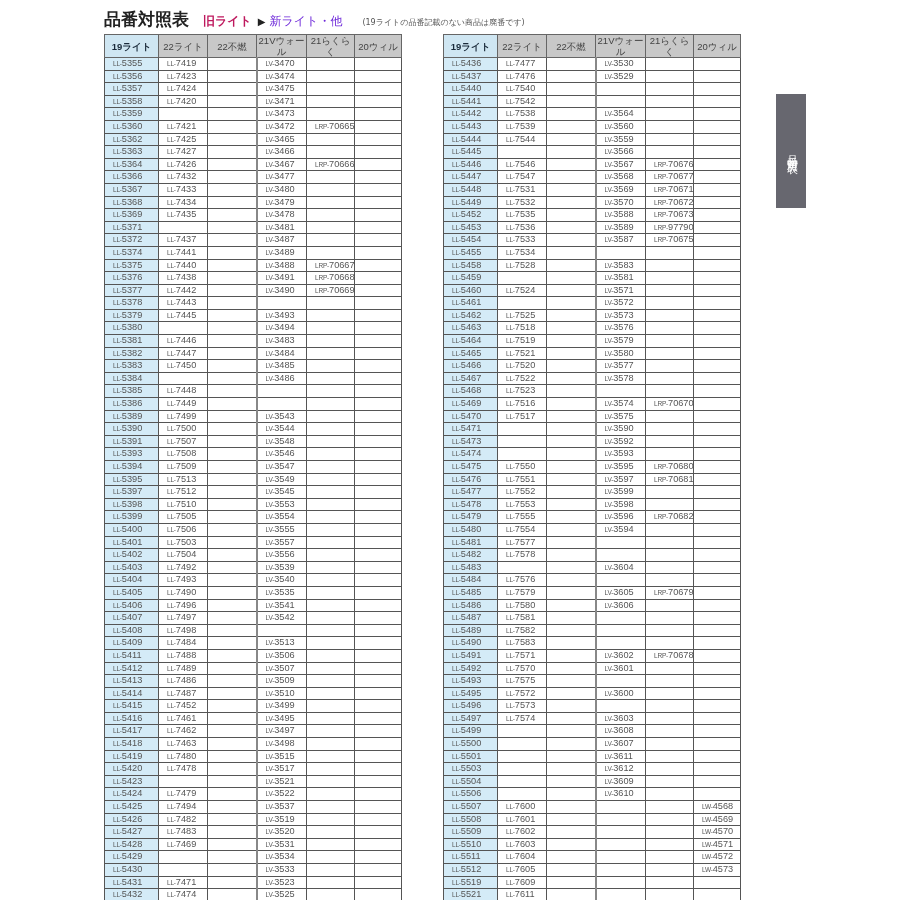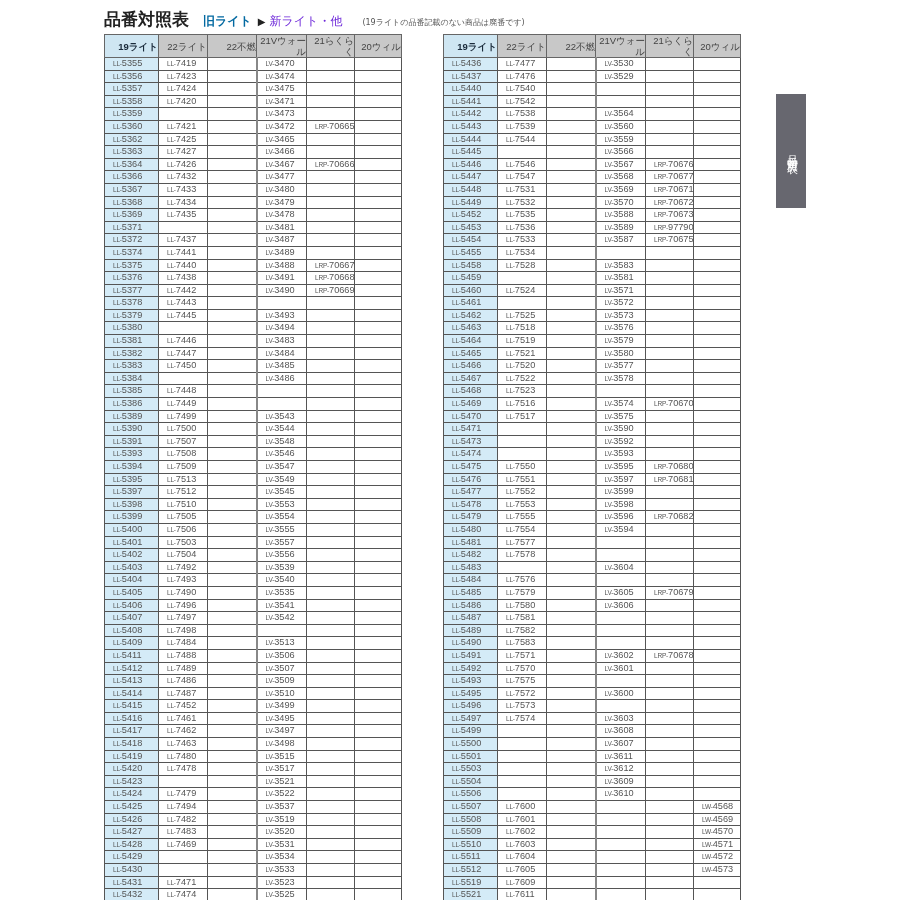--- a/index.html
+++ b/index.html
@@ -1,28 +1,28 @@
 <!DOCTYPE html>
 <html><head>
 <meta charset="utf-8">
 <style>
   html, body { margin:0; padding:0; background:#ffffff; }
   body { width:900px; height:900px; position:relative; overflow:hidden;
          font-family:"DejaVu Sans", "Liberation Sans", sans-serif; color:#333; }
   .title-row { position:absolute; left:104px; top:8px; height:24px; display:flex; align-items:baseline; white-space:nowrap; }
   .title-main { font-size:17px; font-weight:bold; color:#222; letter-spacing:0px; }
-  .title-old { font-size:12px; font-weight:bold; color:#0369a1; margin-left:14px; }
+  .title-old { font-size:12px; font-weight:bold; color:#be185d; margin-left:14px; }
   .title-arrow { font-size:10px; color:#222; margin-left:6px; }
   .title-new { font-size:12px; color:#6d28d9; margin-left:4px; }
   .title-note { font-size:8px; color:#555; margin-left:20px; }
 
   table.cmp { position:absolute; border-collapse:collapse; table-layout:fixed;
               font-family:"Liberation Sans", sans-serif; font-size:9.2px; }
   table.cmp th { height:11px; background:#c8c8c8; color:#444; font-weight:normal;
-                 border:1px solid #666; padding:0; font-size:9.5px; line-height:11px; text-align:right; }
+                 border:1px solid #666; padding:0; font-size:9.5px; line-height:11px; text-align:center; }
   table.cmp th.c19 { background:#cfe6f2; color:#1a2a3a; font-weight:bold; }
   table.cmp td { height:10.6px; border:1px solid #555; padding:0 0 0 8px; line-height:10.6px;
                  color:#555; white-space:nowrap; overflow:hidden; text-align:left; }
   table.cmp td.c19 { background:#d4ebf7; padding-left:8px; }
   table.cmp td.c21v { border-left:2px solid #888; }
   .pre { font-size:6.5px; letter-spacing:-0.2px; }
 
   #tbl-left { left:104px; top:34px; width:297px; }
   #tbl-right { left:443px; top:34px; width:297px; }
 

